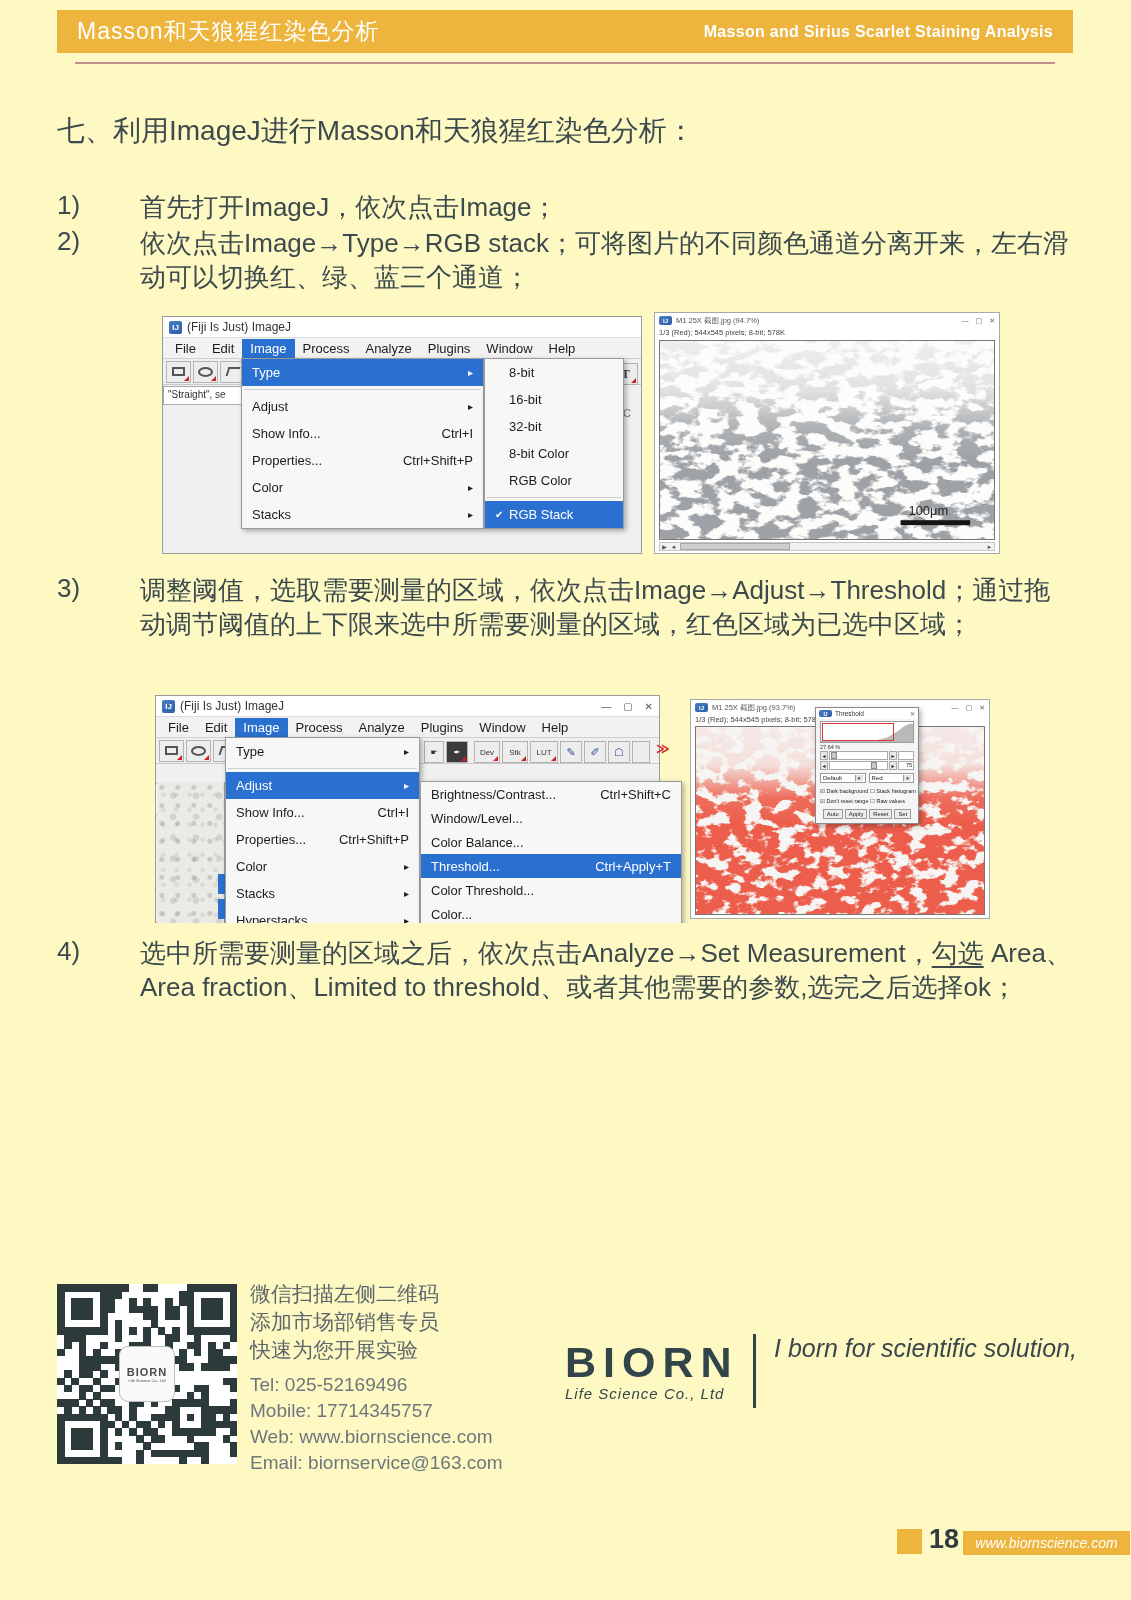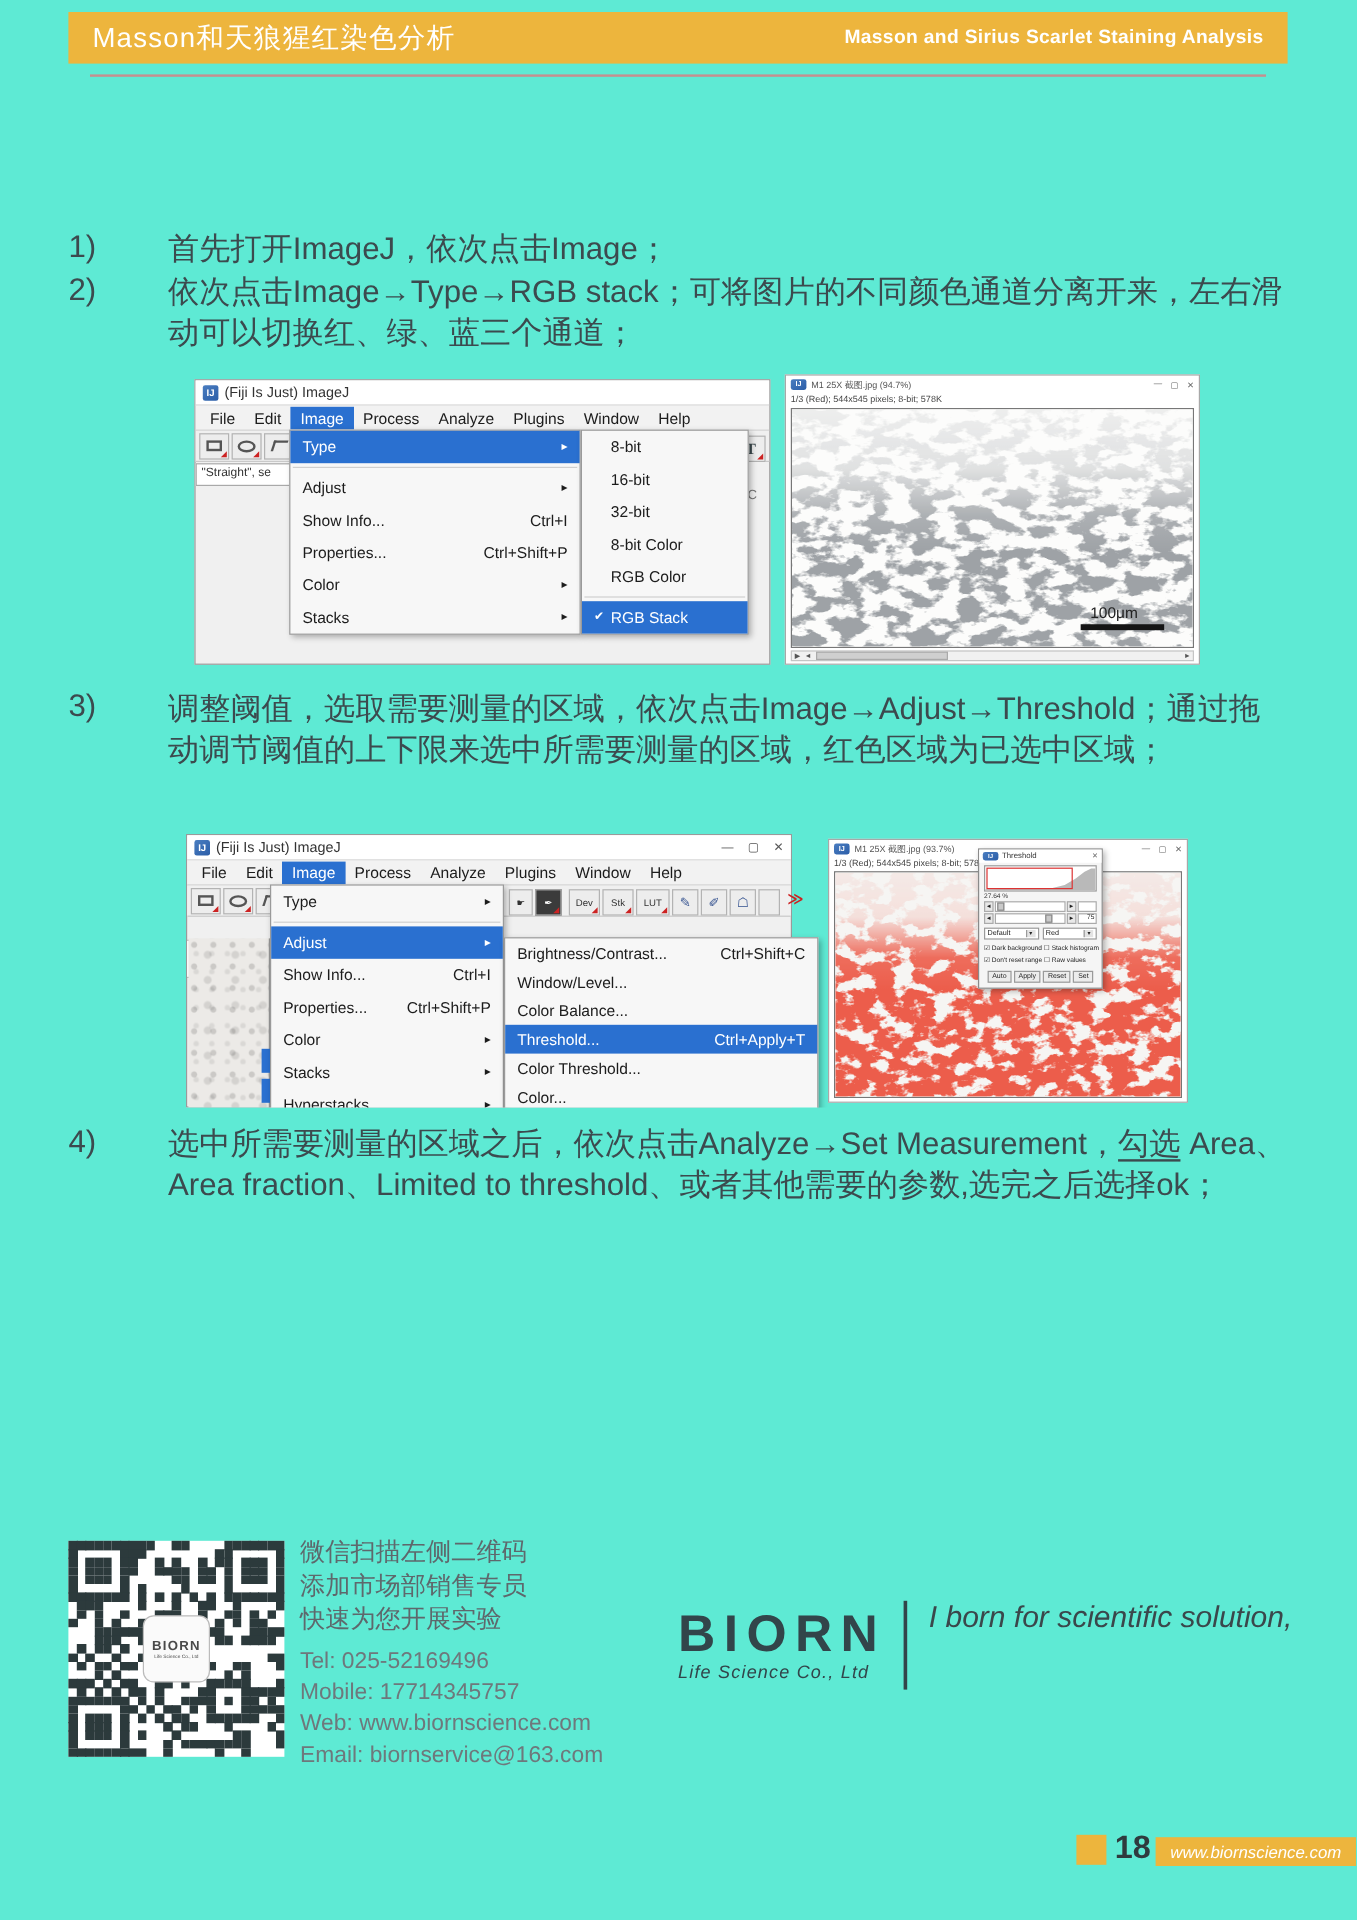--- a/index.html
+++ b/index.html
@@ -1,18 +1,18 @@
 <!DOCTYPE html>
 <html><head>
 <meta charset="utf-8">
 <style>
   *{box-sizing:border-box;margin:0;padding:0;}
   html,body{background:#ffffff;}
   body{font-family:"Liberation Sans","DejaVu Sans",sans-serif;}
-  .page{position:relative;width:1131px;height:1600px;background:#5eead4;overflow:hidden;color:#3C4A4E;}
+  .page{position:relative;width:1131px;height:1600px;background:#fef9c3;overflow:hidden;color:#3C4A4E;}
 
   
   .header-bar{position:absolute;left:57px;top:10px;width:1016px;height:43px;background:#EDB53D;
     display:flex;align-items:center;justify-content:space-between;padding:0 20px;color:#fff;}
   .header-zh{font-size:23px;letter-spacing:1px;}
   .header-en{font-size:16px;font-weight:bold;letter-spacing:.3px;}
   .header-rule{position:absolute;left:75px;top:62px;width:980px;border-top:2px solid #C68F8F;}
 
   
   .sec-heading{position:absolute;left:57px;top:112px;font-size:28px;}
@@ -123,20 +123,21 @@
 <body>
 
 <div class="page">
 
   <div class="header-bar">
     <span class="header-zh">Masson和天狼猩红染色分析</span>
     <span class="header-en">Masson and Sirius Scarlet Staining Analysis</span>
   </div>
   <div class="header-rule"></div>
 
+  <div class="sec-heading">七、利用ImageJ进行Masson和天狼猩红染色分析：</div>
 
   <div class="step" style="top:190px;">
     <span class="step-num">1)</span>
     <span class="step-text">首先打开ImageJ，依次点击Image；</span>
   </div>
   <div class="step" style="top:226px;">
     <span class="step-num">2)</span>
     <span class="step-text">依次点击Image→Type→RGB stack；可将图片的不同颜色通道分离开来，左右滑动可以切换红、绿、蓝三个通道；</span>
   </div>
   <div class="step" style="top:573px;">

